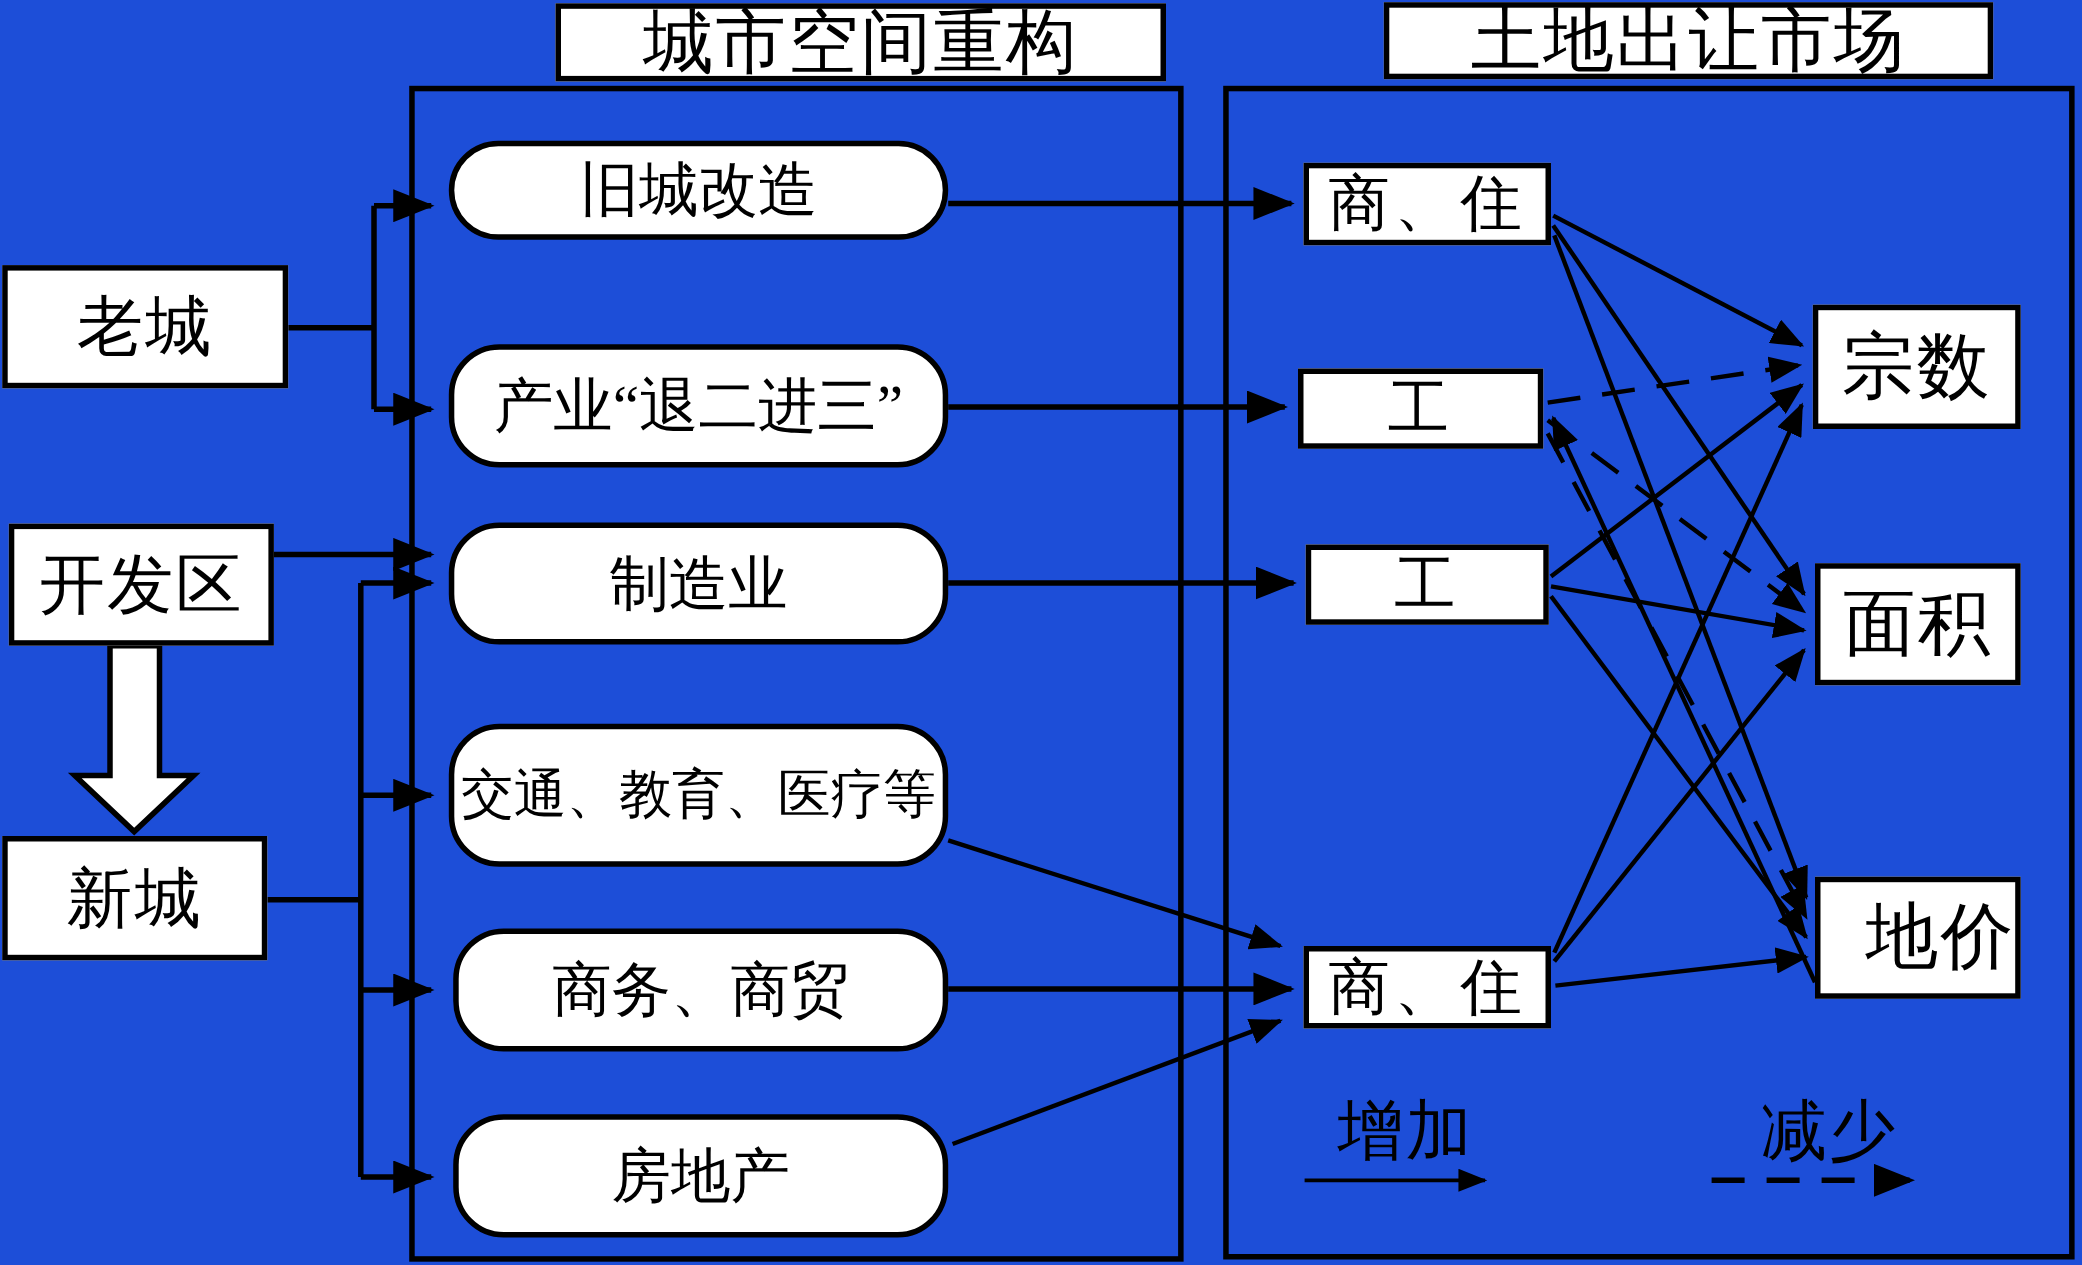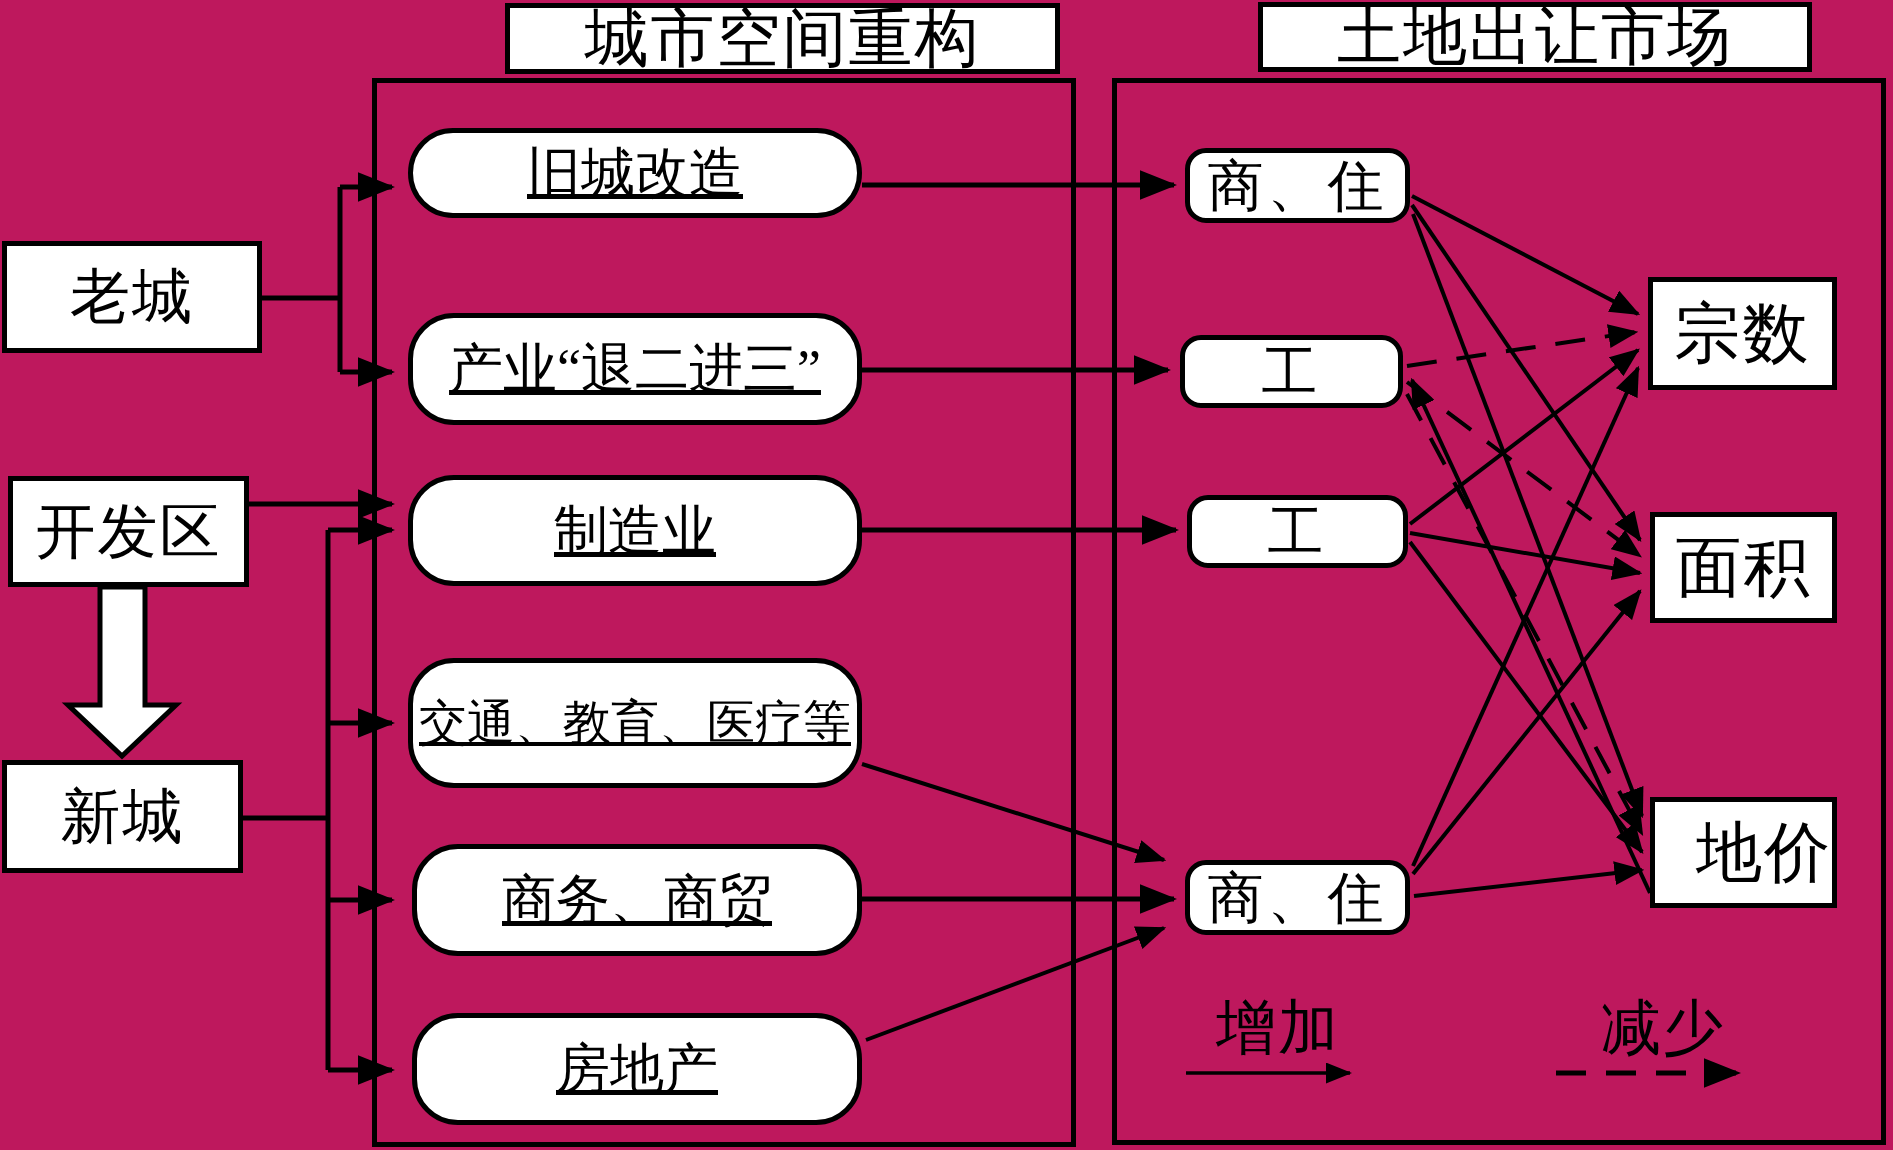--- a/index.html
+++ b/index.html
@@ -1,32 +1,32 @@
 <!DOCTYPE html>
 <html><head>
 <meta charset="utf-8">
 <style>
   html,body{margin:0;padding:0;background:#ffffff;}
   #stage{
-    position:relative;width:1893px;height:1150px;background:#be185d;
+    position:relative;width:1893px;height:1150px;background:#1d4ed8;
     font-family:"Liberation Serif","DejaVu Serif",serif;color:#000;
     overflow:hidden;
   }
   .box{
     position:absolute;border:5px solid #000;background:#fff;
     display:flex;align-items:center;justify-content:center;
     box-sizing:border-box;white-space:nowrap;line-height:1;
   }
   .plain{border-radius:0;}
-  .round{border-radius:46px;text-decoration:underline;}
+  .round{border-radius:46px;}
   .panel{position:absolute;border:5px solid #000;background:transparent;box-sizing:border-box;}
   .title{font-size:64px;letter-spacing:2px;}
   .leftbox{font-size:60px;letter-spacing:2px;}
   .midbox{font-size:54px;letter-spacing:0px;}
-  .smallbox{font-size:56px;letter-spacing:4px;border-radius:21px;}
+  .smallbox{font-size:56px;letter-spacing:4px;}
   .indbox{font-size:66px;letter-spacing:2px;}
   .legend-label{
     position:absolute;font-size:60px;letter-spacing:2px;line-height:1;
     display:flex;align-items:center;justify-content:flex-end;
   }
   #r4{font-size:48px;}
   svg{position:absolute;left:0;top:0;}
 </style>
 </head>
 <body>

